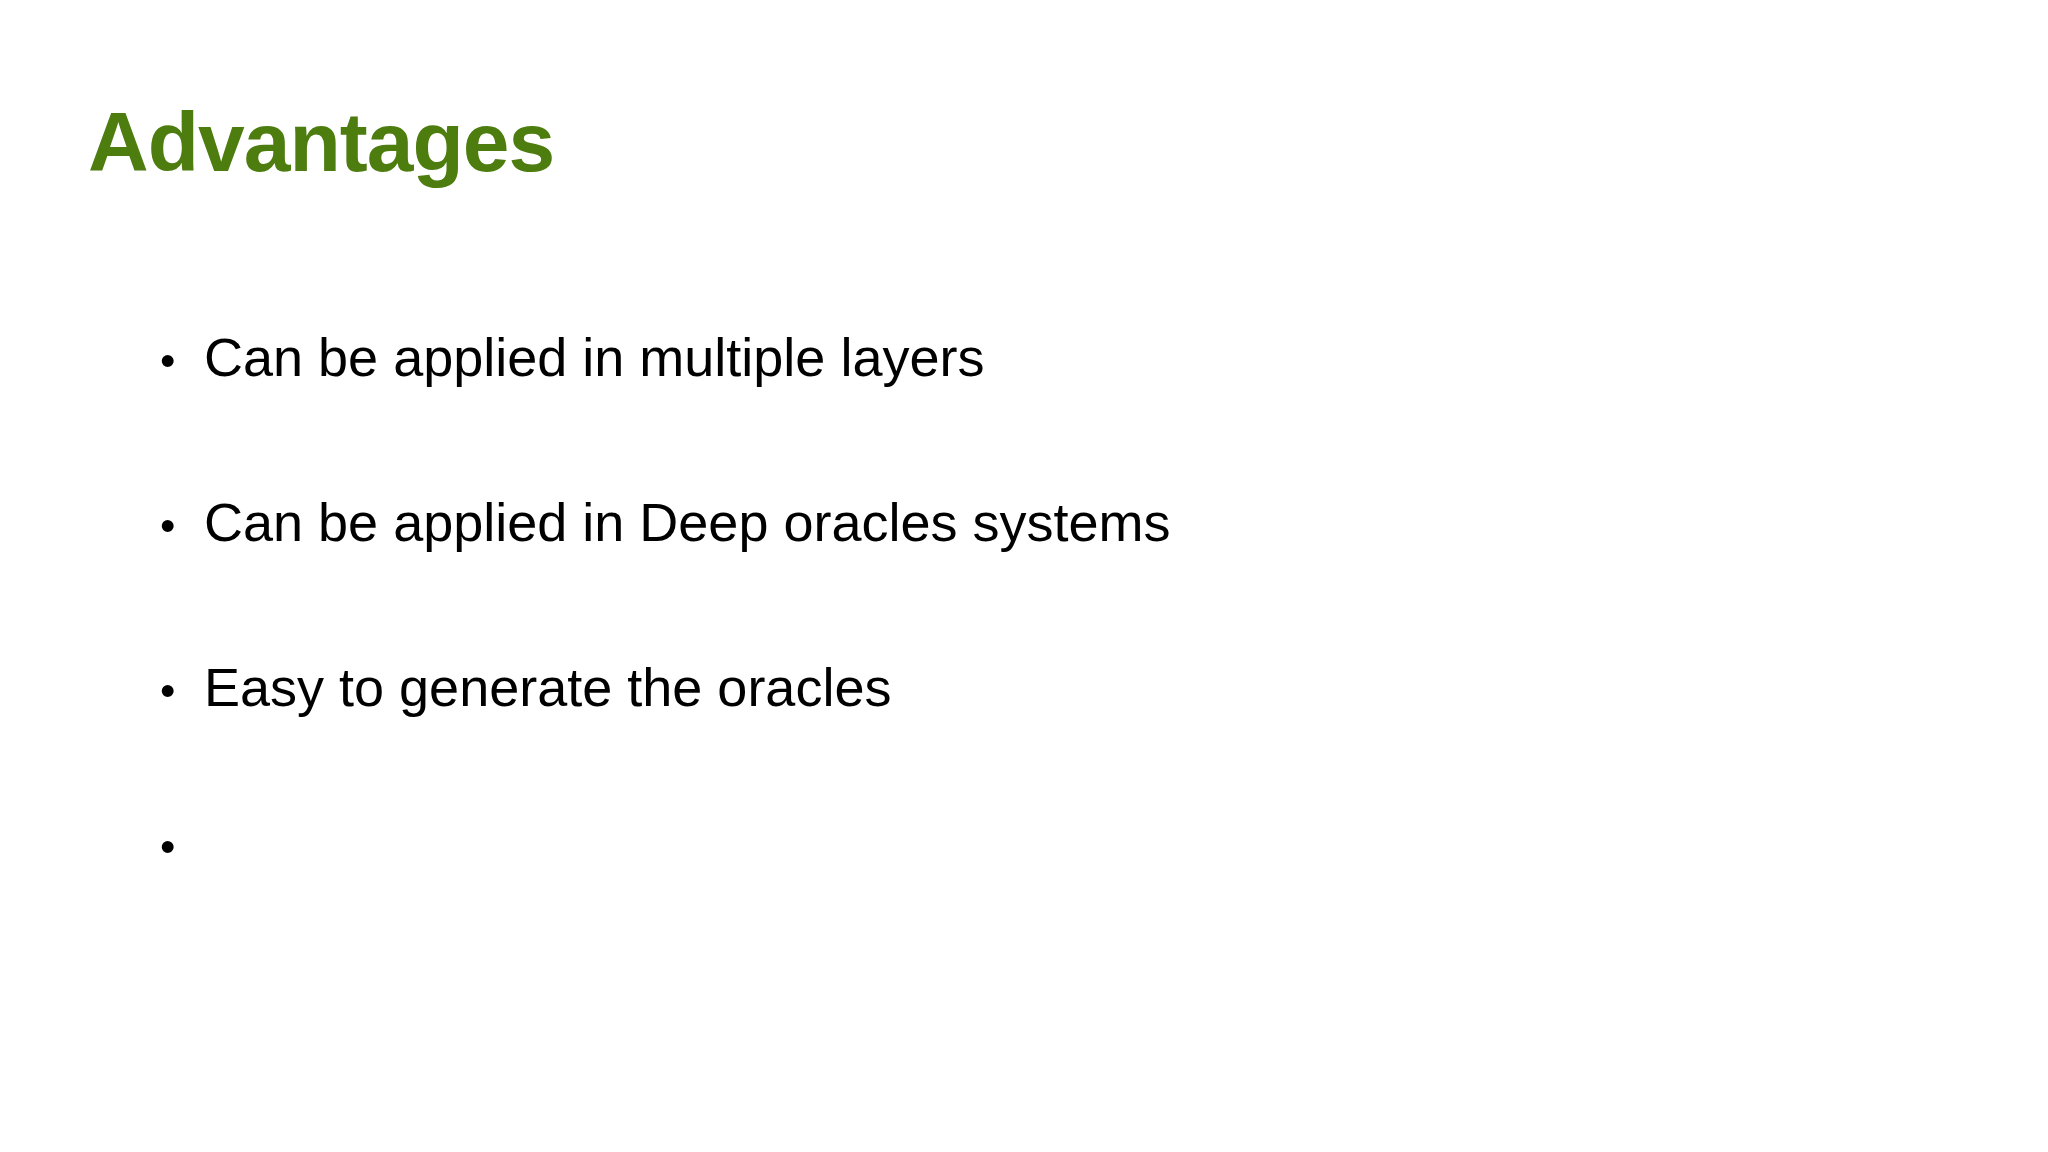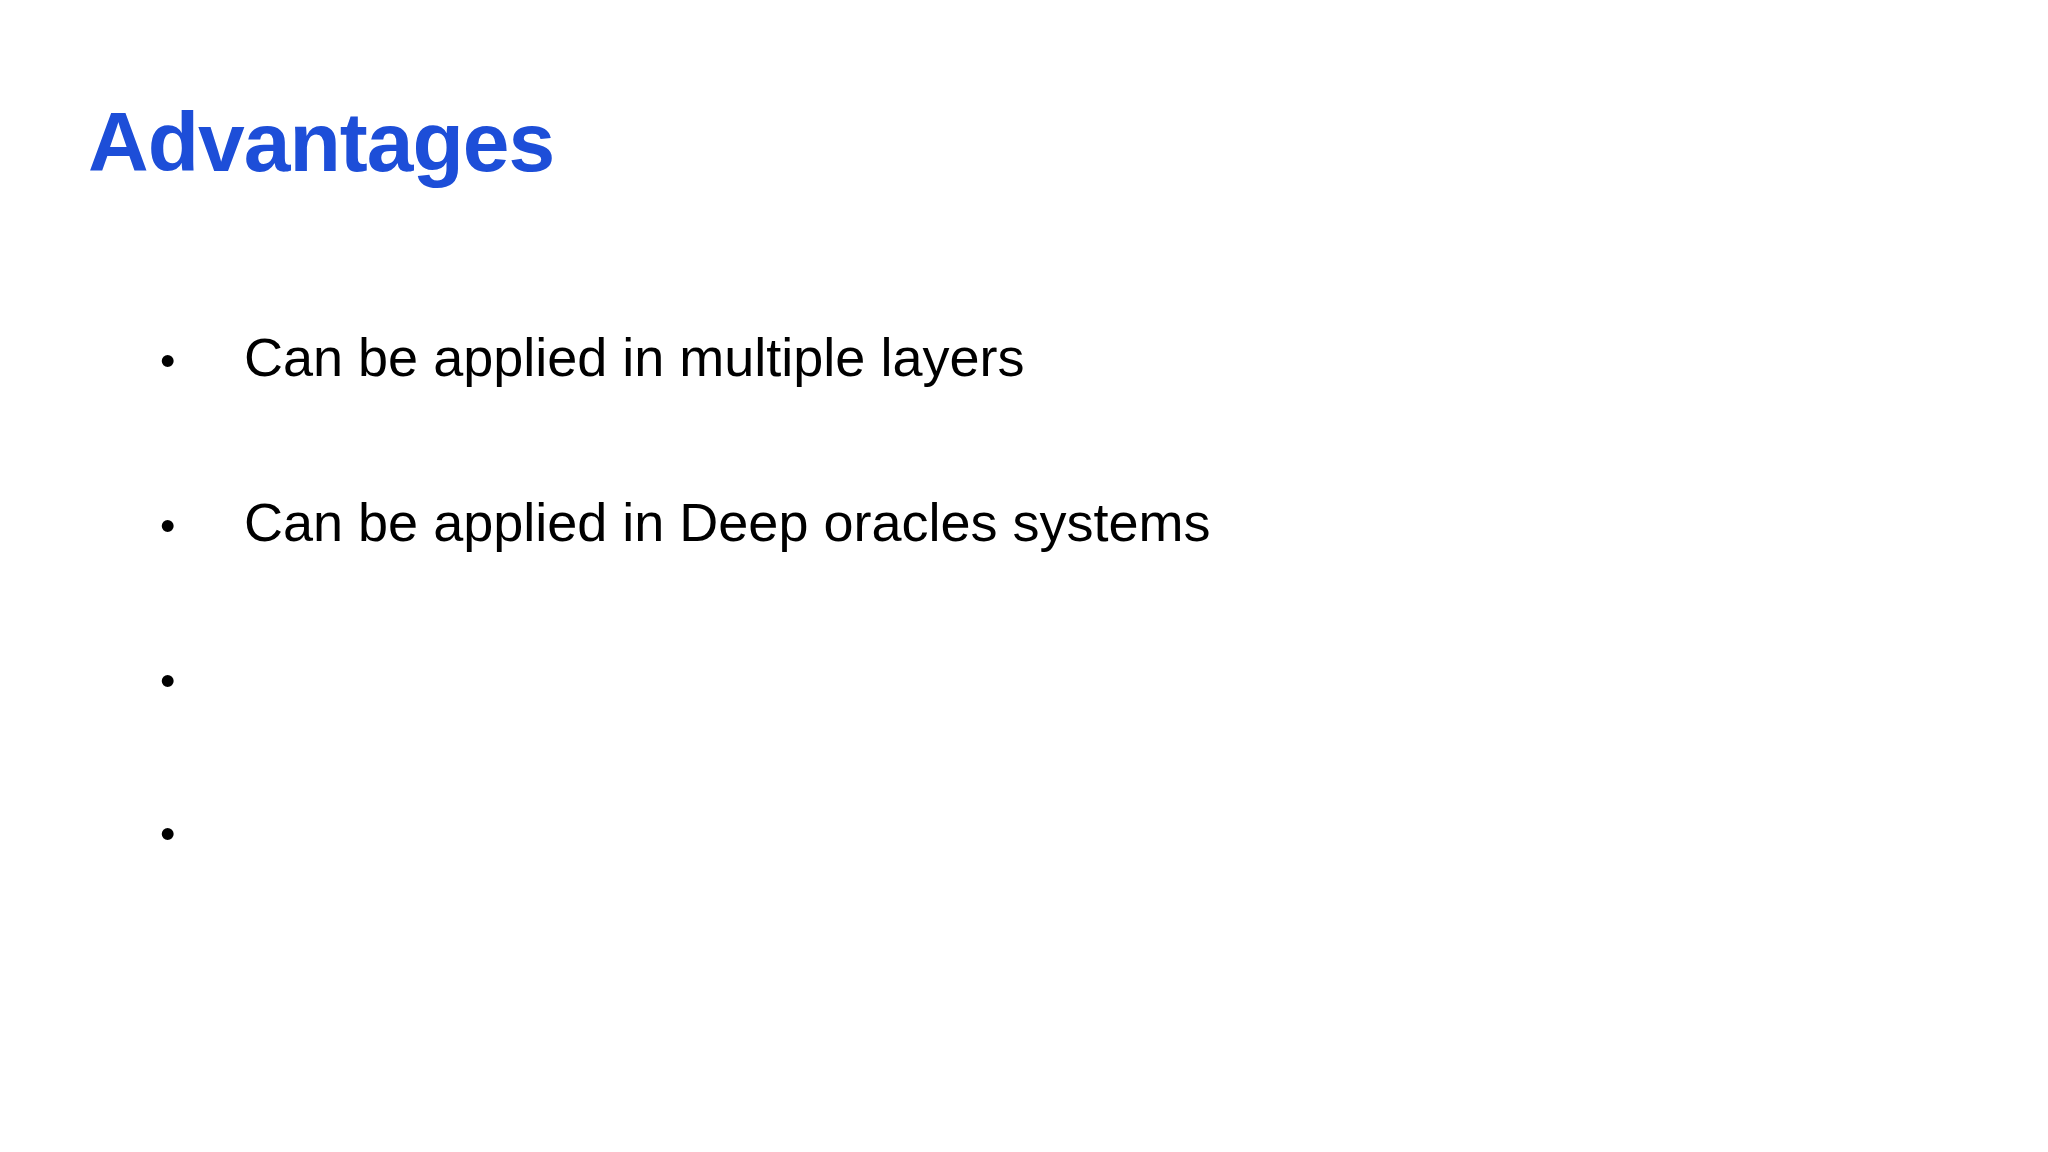--- a/index.html
+++ b/index.html
@@ -24,21 +24,21 @@
   }
 
   .slide-title {
     position: absolute;
     left: 88px;
     top: 96px;
     font-size: 84px;
     font-weight: 700;
     letter-spacing: -1px;
     line-height: 1.1;
-    color: #1d4ed8;
+    color: #4d7c0f;
   }
 
   .bullet-list {
     position: absolute;
     left: 160px;
     top: 322px;
     list-style: none;
   }
 
   .bullet-item {
@@ -57,21 +57,20 @@
 
   .bullet-marker {
     font-size: 44px;
     width: 44px;
     flex: 0 0 auto;
     text-align: left;
   }
 
   .bullet-text {
     flex: 0 1 auto;
-    margin-left: 40px;
   }
 </style>
 </head>
 <body>
 
 <div class="slide">
 
   <h1 class="slide-title">Advantages</h1>
 
   <ul class="bullet-list">
@@ -81,20 +80,21 @@
       <span class="bullet-text">Can be applied in multiple layers</span>
     </li>
 
     <li class="bullet-item">
       <span class="bullet-marker">•</span>
       <span class="bullet-text">Can be applied in Deep oracles systems</span>
     </li>
 
     <li class="bullet-item">
       <span class="bullet-marker">•</span>
+      <span class="bullet-text">Easy to generate the oracles</span>
     </li>
 
     <li class="bullet-item">
       <span class="bullet-marker">•</span>
     </li>
 
   </ul>
 
 </div>
 

